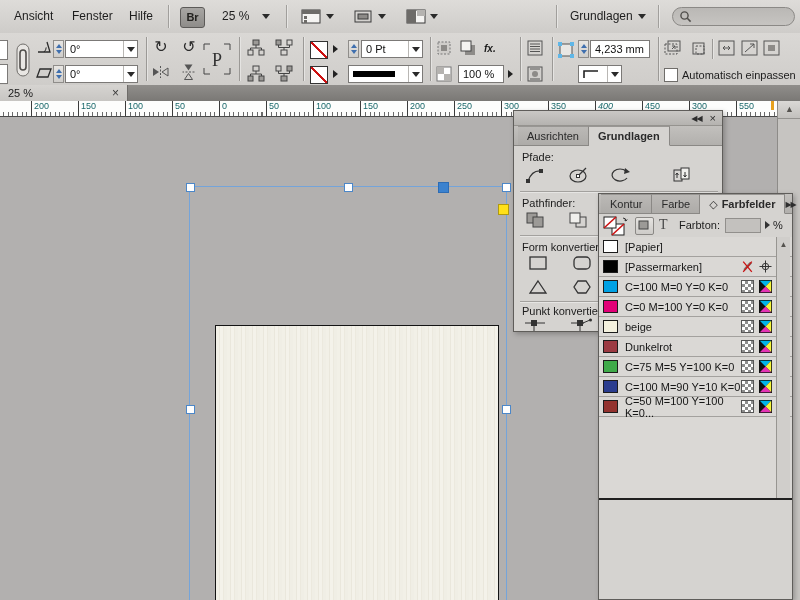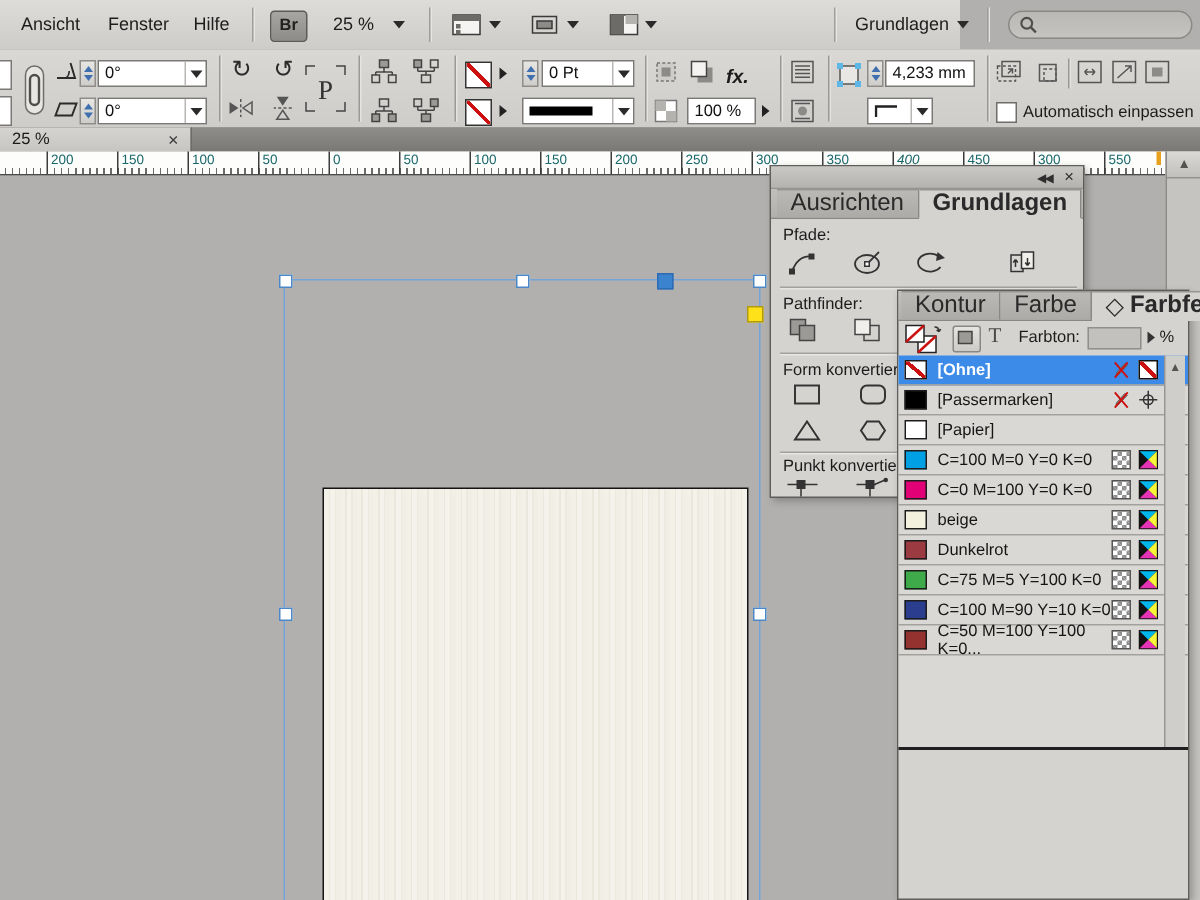--- a/index.html
+++ b/index.html
@@ -1,20 +1,20 @@
 <!DOCTYPE html>
 <html><head>
 <meta charset="utf-8">
 <style>
   html,body{margin:0;padding:0;}
   body{width:800px;height:600px;overflow:hidden;font-family:"Liberation Sans",sans-serif;background:#b2b0af;}
   #screen{position:absolute;top:0;left:0;width:800px;height:600px;background:#b2b0af;}
   .abs{position:absolute;}
   
-  #menubar{position:absolute;left:0;top:0;width:640px;height:33px;background:linear-gradient(#dedcd9,#ceccc9);border-bottom:1px solid #a5a3a0;}
+  #menubar{position:absolute;left:0;top:0;width:800px;height:33px;background:linear-gradient(#dedcd9,#ceccc9);border-bottom:1px solid #a5a3a0;}
   .menu-item{position:absolute;top:9px;font-size:12px;color:#1d1d1d;}
   .vsep{position:absolute;top:5px;height:23px;width:1px;background:#a19f9c;box-shadow:1px 0 0 #e7e6e4;}
   #br-btn{position:absolute;left:180px;top:7px;width:23px;height:19px;background:linear-gradient(#a8a6a3,#8e8c89);border:1px solid #5c5a58;border-radius:3px;font-size:11px;font-weight:bold;color:#23221f;text-align:center;line-height:19px;}
   .dd-arrow{display:inline-block;width:0;height:0;border-left:4px solid transparent;border-right:4px solid transparent;border-top:5px solid #2a2a2a;vertical-align:middle;}
   .tool-btn{position:absolute;top:8px;width:22px;height:17px;}
   .search-box{position:absolute;left:672px;top:7px;width:123px;height:19px;border:1px solid #8b8986;border-radius:11px;background:linear-gradient(#bab8b5,#c6c4c1);display:flex;align-items:center;padding-left:6px;box-sizing:border-box;}
   
   #controlbar{position:absolute;left:0;top:33px;width:800px;height:52px;background:linear-gradient(#dad8d5,#cfcdca);border-bottom:1px solid #7e7c79;}
   .field{position:absolute;height:18px;background:#fff;border:1px solid #7b7977;font-size:11px;color:#111;display:flex;align-items:center;padding-left:4px;box-sizing:border-box;}
   .field .fdd{margin-left:auto;width:13px;height:100%;display:flex;align-items:center;justify-content:center;border-left:1px solid #b9b7b4;}
@@ -46,21 +46,21 @@
   
   #page{position:absolute;left:215px;top:209px;width:282px;height:391px;border:1px solid #141414;
     background:repeating-linear-gradient(90deg,#f2f0e7 0 3px,#eae7dc 3px 4px,#f4f2ea 4px 7px,#ece9de 7px 8px,#f0eee5 8px 11px);}
   #sel-frame{position:absolute;left:189px;top:186px;width:316px;height:414px;border:1px solid #74a4da;}
   .handle{position:absolute;width:7px;height:7px;background:#fff;border:1px solid #4c87c8;box-sizing:content-box;}
   .handle.filled{width:9px;height:9px;background:#3b82cf;border-color:#2d6cb4;}
   .handle.yellow{width:9px;height:9px;background:#ffe11a;border-color:#b09a10;}
   
   .panel{position:absolute;background:#d5d3d0;border:1px solid #5f5d5a;box-shadow:2px 2px 5px rgba(0,0,0,.25);box-sizing:border-box;}
   .ptab-row{display:flex;align-items:flex-end;height:19px;background:linear-gradient(#c2c0bd,#b2b0ad);border-bottom:1px solid #8a8885;}
-  .ptab{height:18px;font-size:16px;color:#2a2a2a;display:flex;align-items:center;padding:0 9px;background:linear-gradient(#bbb9b6,#adabA8);border-right:1px solid #8a8885;border-top:1px solid #989693;}
+  .ptab{height:18px;font-size:11px;color:#2a2a2a;display:flex;align-items:center;padding:0 9px;background:linear-gradient(#bbb9b6,#adabA8);border-right:1px solid #8a8885;border-top:1px solid #989693;}
   .ptab.active{background:#d5d3d0;font-weight:bold;border-bottom:1px solid #d5d3d0;margin-bottom:-1px;}
   .sec-label{position:absolute;font-size:11px;color:#1c1c1c;}
   .pf-ic{position:absolute;width:20px;height:18px;}
   .hdr-glyph{font-size:8px;color:#2e2e2e;letter-spacing:-1px;}
   
   #pf-panel{left:513px;top:110px;width:210px;height:222px;}
   #pf-head{height:14px;background:linear-gradient(#cac8c5,#b5b3b0);border-bottom:1px solid #95938f;display:flex;justify-content:flex-end;align-items:center;gap:8px;padding-right:6px;}
   
   #sw-panel{left:598px;top:193px;width:195px;height:407px;}
   #sw-toolbar{position:relative;height:24px;border-bottom:1px solid #9a9895;}
@@ -272,21 +272,21 @@
           <rect x="2" y="2" width="12" height="12" fill="#cfcdca" stroke="#777" stroke-dasharray="2 1.5"></rect>
           <rect x="5" y="5" width="6" height="6" fill="#8d8b88"></rect>
         </svg>
     </span>
     <span class="cp-ic" style="left:460px;top:7px">
       <svg width="16" height="16" viewBox="0 0 16 16">
           <rect x="5" y="5" width="10" height="10" fill="#8d8b88"></rect>
           <rect x="1" y="1" width="10" height="10" fill="#f4f3f1" stroke="#444"></rect>
         </svg>
     </span>
-    <span class="cp-label" style="left:484px;top:10px;font-style:italic;font-weight:bold;font-size:13px">fx.</span>
+    <span class="cp-label" style="left:484px;top:10px;font-style:italic;font-weight:bold;font-size:10px">fx.</span>
     <span class="cp-ic" style="left:436px;top:33px">
       <svg width="16" height="16" viewBox="0 0 16 16">
           <rect x="1" y="1" width="14" height="14" fill="#fff" stroke="#777"></rect>
           <rect x="1" y="1" width="7" height="7" fill="#b5b3b0"></rect>
           <rect x="8" y="8" width="7" height="7" fill="#b5b3b0"></rect>
         </svg>
     </span>
     <div class="field" style="left:458px;top:32px;width:46px">
       <span>100 %</span>
     </div>
@@ -564,55 +564,42 @@
           </svg>
       </span>
       <span class="abs" style="left:60px;top:3px;font-family:'Liberation Serif',serif;font-size:14px;color:#4a4a4a">T</span>
       <span class="abs" style="left:80px;top:5px;font-size:11px;color:#1c1c1c">Farbton:</span>
       <span class="tint-field abs" style="left:126px;top:4px"></span>
       <span class="flyout" style="left:166px;top:7px;border-left-color:#333"></span>
       <span class="abs" style="left:174px;top:5px;font-size:11px;color:#1c1c1c">%</span>
     </div>
 
     <div id="swatch-list">
-        <div class="sw-row selected">
-          <span class="chip none"></span>
-          <span>[Ohne]</span>
-          <span class="badges">
-            <span class="badge">
-              <svg width="13" height="13" viewBox="0 0 13 13">
-                <path d="M3 10.5 L4.6 9.8 L10.5 3.5 L9 2.2 L3.3 8.6 Z" fill="#8f8d8a" stroke="#55534f" stroke-width="0.6"></path>
-                <path d="M2.2 11.8 L10.8 1.6 M2.2 1.6 L10.8 11.8" stroke="#c11" stroke-width="1.3" fill="none"></path>
-              </svg>
-            </span>
-            <span class="badge none-badge"></span>
-          </span>
+        <div class="sw-row">
+          <span class="chip" style="background: rgb(255, 255, 255);"></span>
+          <span>[Papier]</span>
+          <span class="badges"></span>
         </div>
         <div class="sw-row">
           <span class="chip" style="background: rgb(0, 0, 0);"></span>
           <span>[Passermarken]</span>
           <span class="badges">
             <span class="badge">
               <svg width="13" height="13" viewBox="0 0 13 13">
                 <path d="M3 10.5 L4.6 9.8 L10.5 3.5 L9 2.2 L3.3 8.6 Z" fill="#8f8d8a" stroke="#55534f" stroke-width="0.6"></path>
                 <path d="M2.2 11.8 L10.8 1.6 M2.2 1.6 L10.8 11.8" stroke="#c11" stroke-width="1.3" fill="none"></path>
               </svg>
             </span>
             <span class="badge">
               <svg width="13" height="13" viewBox="0 0 13 13">
                 <circle cx="6.5" cy="6.5" r="3.2" fill="none" stroke="#333"></circle>
                 <path d="M6.5 0.5 V12.5 M0.5 6.5 H12.5" stroke="#333"></path>
               </svg>
             </span>
           </span>
-        </div>
-        <div class="sw-row">
-          <span class="chip" style="background: rgb(255, 255, 255);"></span>
-          <span>[Papier]</span>
-          <span class="badges"></span>
         </div>
         <div class="sw-row">
           <span class="chip" style="background: rgb(0, 161, 228);"></span>
           <span>C=100 M=0 Y=0 K=0</span>
           <span class="badges">
             <span class="badge checker-badge"></span>
             <span class="badge">
               <svg width="13" height="13" viewBox="0 0 13 13">
                 <rect x="0" y="0" width="13" height="13" fill="#111"></rect>
                 <polygon points="0.8,0.8 12.2,0.8 6.5,6.5" fill="#00b7eb"></polygon>

